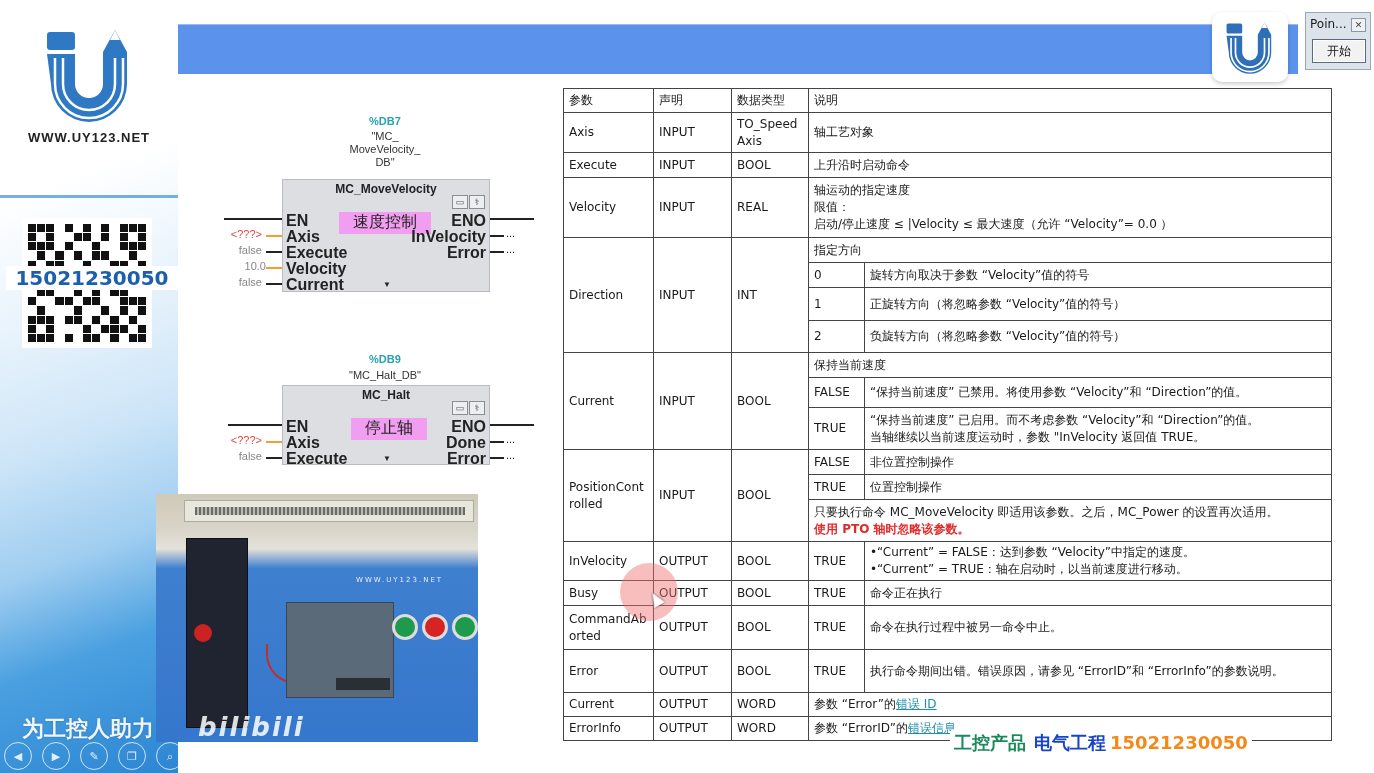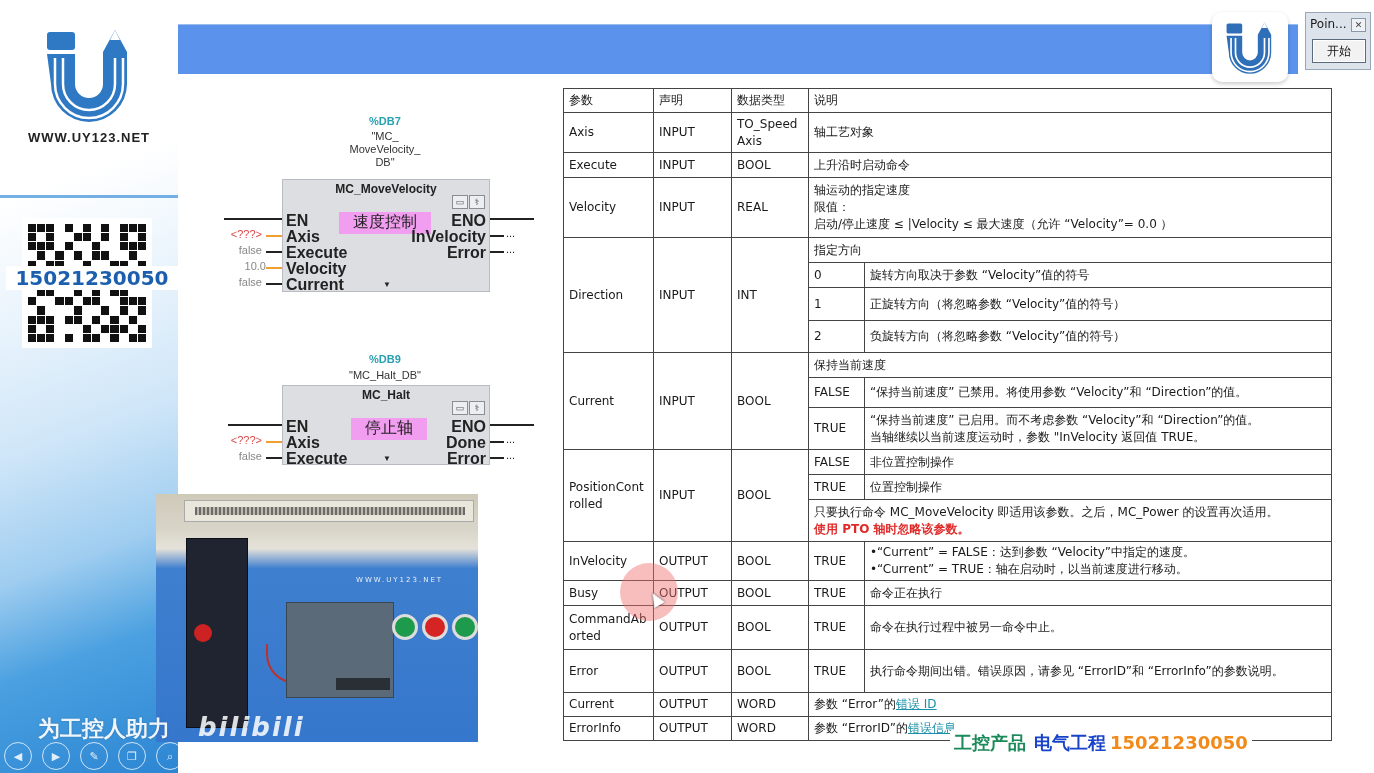--- a/index.html
+++ b/index.html
@@ -28,21 +28,21 @@
   .brand-url { font-size: 13px; font-weight: bold; color: #222; letter-spacing: 1px; font-family: "Liberation Sans", sans-serif; }
   .sidebar-divider { position: absolute; left: 0; top: 195px; width: 178px; height: 3px; background: #3b8fd8; opacity: 0.7; }
 
   .qr-box { position: absolute; left: 22px; top: 218px; width: 130px; height: 130px; background: #fff; }
   .qr-grid { position: absolute; inset: 6px; display: grid; grid-template-columns: repeat(13, 1fr); grid-template-rows: repeat(13, 1fr); gap: 1px; }
   .qr-grid span { background: #111; }
   .qr-grid span.w { background: #fff; }
   .qr-phone { position: absolute; left: 6px; top: 266px; width: 172px; font-size: 20px; font-weight: bold; color: #1b5fae; background: #fff; font-family: "DejaVu Sans", sans-serif; letter-spacing: 0px; line-height: 24px; text-align: center; }
   .scan-text { position: absolute; left: 12px; top: 360px; font-size: 22px; font-weight: bold; color: #1a1a1a; letter-spacing: -1px; }
 
-  .slogan { position: absolute; left: 22px; top: 714px; font-size: 22px; color: #eef5fc; font-weight: bold; text-shadow: 0 0 2px rgba(0,0,0,0.2); margin-left: 16px; }
+  .slogan { position: absolute; left: 22px; top: 714px; font-size: 22px; color: #eef5fc; font-weight: bold; text-shadow: 0 0 2px rgba(0,0,0,0.2); }
   .bili { position: absolute; left: 198px; top: 712px; font-size: 26px; color: rgba(255,255,255,0.85); font-weight: bold; font-style: italic; letter-spacing: 2px; }
   .player-controls { position: absolute; left: 4px; top: 742px; display: flex; gap: 10px; }
   .pc-btn { width: 28px; height: 28px; border-radius: 50%; border: 1.5px solid rgba(255,255,255,0.75); color: rgba(255,255,255,0.85); display: flex; align-items: center; justify-content: center; font-size: 11px; }
 
   
   .banner { position: absolute; left: 178px; top: 24px; width: 1120px; height: 50px; background: #5b93ec; border-top: 1px solid #9cbcf0; }
   .banner-title { position: absolute; left: 26px; top: 12px; font-size: 20px; color: #111; font-family: "DejaVu Sans Mono", monospace; letter-spacing: -0.5px; }
   .banner-title .dot { font-size: 18px; margin-right: 6px; }
   .banner-dl { position: absolute; left: 560px; top: 4px; font-size: 34px; color: #e5252a; font-family: "DejaVu Sans Mono", monospace; letter-spacing: -1px; }
   .banner-logo { position: absolute; left: 1212px; top: 12px; width: 76px; height: 70px; background: #fff; border-radius: 10px; box-shadow: 0 2px 4px rgba(0,0,0,0.2); display: flex; align-items: center; justify-content: center; }

